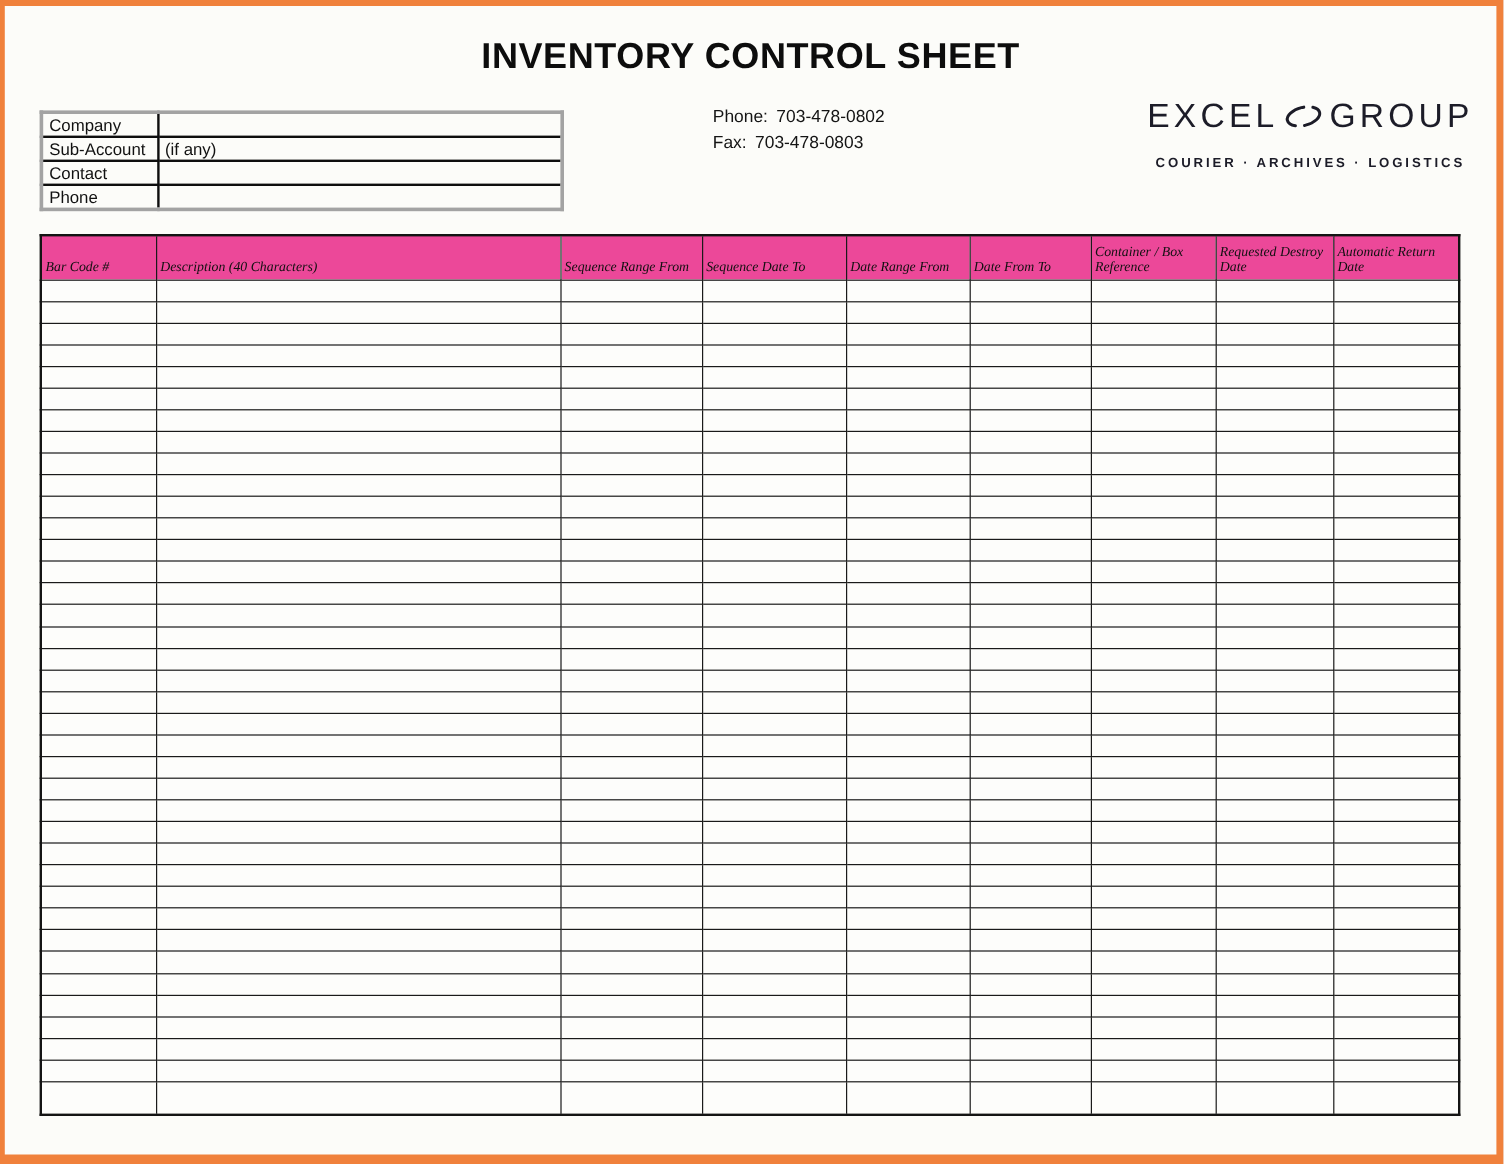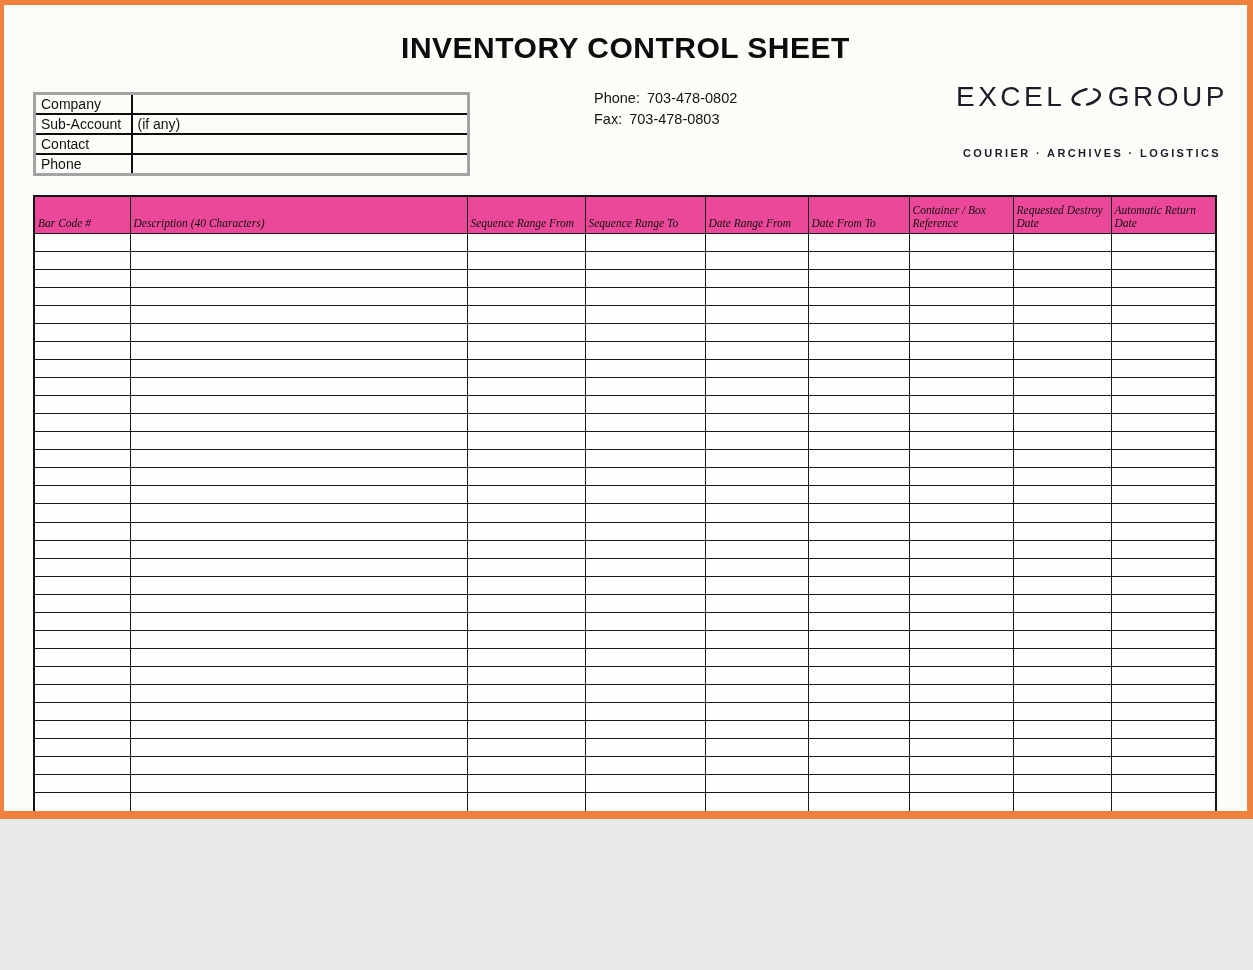--- a/index.html
+++ b/index.html
@@ -1,19 +1,19 @@
 <!DOCTYPE html>
 <html><head>
 <meta charset="utf-8">
 <style>
   html, body { margin: 0; padding: 0; background: #e8e8e8; }
   .sheet {
     position: relative;
     width: 1253px;
-    height: 819px;
+    height: 970px;
     box-sizing: border-box;
     border-style: solid;
     border-color: #F0813C;
     border-width: 5px 6px 8px 4px;
     background: #FCFCF9;
     font-family: "Liberation Sans", sans-serif;
     color: #111;
     overflow: hidden;
   }
   
@@ -66,21 +66,21 @@
     align-items: center;
     justify-content: flex-end;
   }
   .logo-word {
     font-size: 28px;
     letter-spacing: 3.5px;
     font-weight: 400;
   }
   .logo-swirl { width: 60px; height: 40px; margin: 0 2px; }
   .logo-tagline {
-    margin-top: 30px;
+    margin-top: 13px;
     text-align: center;
     font-size: 11px;
     font-weight: bold;
     letter-spacing: 2.4px;
     white-space: nowrap;
   }
   
   .inv-table {
     position: absolute;
     left: 29px; top: 190px;
@@ -172,21 +172,21 @@
         <col style="width: 101px;">
         <col style="width: 104px;">
         <col style="width: 98px;">
         <col style="width: 105px;">
       </colgroup>
     <thead>
       <tr>
           <th>Bar Code #</th>
           <th>Description (40 Characters)</th>
           <th>Sequence Range From</th>
-          <th>Sequence Range To</th>
+          <th>Sequence Date To</th>
           <th>Date Range From</th>
           <th>Date From To</th>
           <th>Container / Box Reference</th>
           <th>Requested Destroy Date</th>
           <th>Automatic Return Date</th>
         </tr>
     </thead>
     <tbody>
         <tr>
           <td></td>

